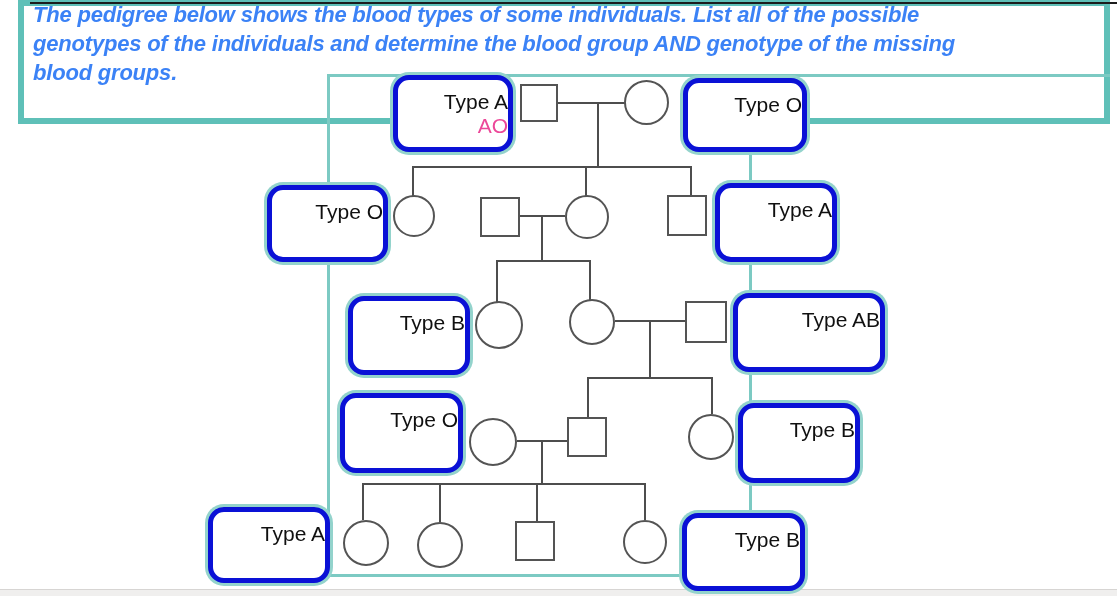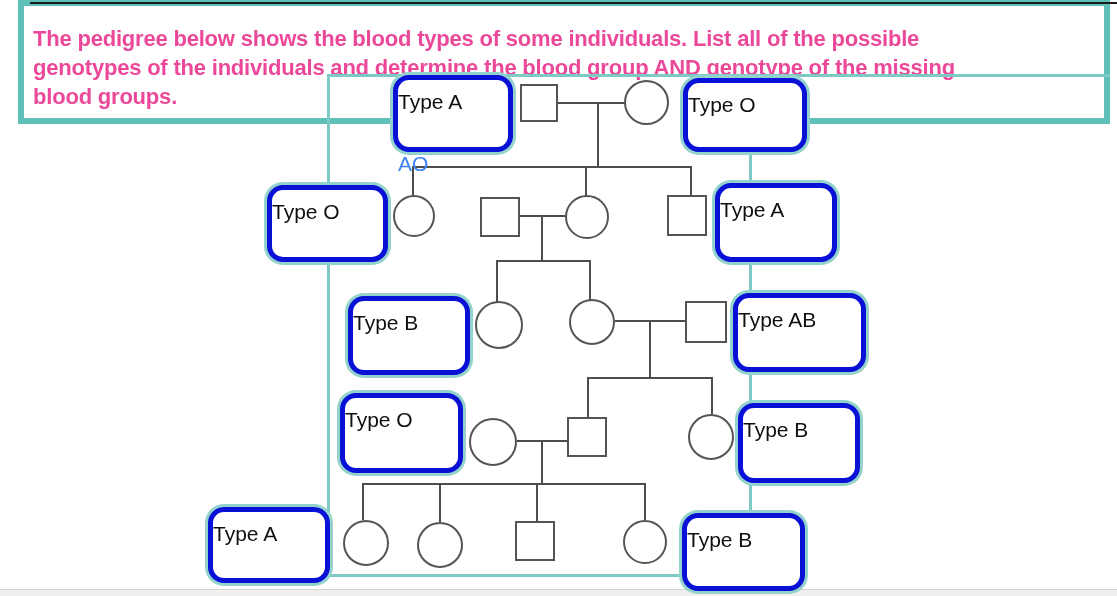--- a/index.html
+++ b/index.html
@@ -7,45 +7,46 @@
     position:relative;width:1117px;height:596px;background:#fff;overflow:hidden;
     font-family:"Liberation Sans",sans-serif;
   }
   
   .textbox{
     position:absolute;left:18px;top:0;width:1092px;height:124px;box-sizing:border-box;
     background:#fff;border:6px solid #5fc0b8;border-bottom:none;z-index:1;
   }
   .teal-seg{position:absolute;background:#5fc0b8;z-index:1;}
   .instruction{
-    position:absolute;left:33px;top:24px;width:1048px;z-index:2;
-    font-size:22px;line-height:29px;font-weight:600;letter-spacing:-0.2px;color:#ec4899;
+    position:absolute;left:33px;top:0;width:1048px;z-index:2;
+    font-size:22px;line-height:29px;font-weight:600;letter-spacing:-0.2px;color:#3b82f6;
     white-space:pre-line;
+    font-style:italic;
   }
   .top-black-line{position:absolute;left:30px;top:2px;width:1087px;height:2px;background:#1c1c1c;z-index:10;}
   
   .pedrect{
     position:absolute;left:327px;top:74px;width:425px;height:503px;box-sizing:border-box;
     border:3px solid #7ccac3;z-index:2;background:transparent;
   }
   .tealline{position:absolute;background:#7ccac3;z-index:2;}
   
   .hl{position:absolute;height:2px;background:#4d4d4d;z-index:3;}
   .vl{position:absolute;width:2px;background:#4d4d4d;z-index:3;}
   
   .sq{position:absolute;box-sizing:border-box;background:#fff;border:2px solid #545454;z-index:3;}
   .ci{position:absolute;box-sizing:border-box;background:#fff;border:2px solid #545454;border-radius:50%;z-index:3;}
   
   .lbox{
     position:absolute;box-sizing:border-box;background:#fff;z-index:4;
     border:5px solid #0a11d6;border-radius:16px;box-shadow:0 0 0 3px #93d3cc;
-    text-align:left;color:#101010;font-size:21px;padding-top:9px;
+    text-align:right;color:#101010;font-size:21px;padding-top:9px;
   }
   .lb-type{line-height:25px;}
-  .lb-geno{line-height:24px;color:#3b82f6;margin-top:38px;}
+  .lb-geno{line-height:24px;color:#ec4899;}
   
   .bottom-bar{
     position:absolute;left:0;top:589px;width:1117px;height:7px;
     background:#f0efee;border-top:1px solid #d7d5d3;box-sizing:border-box;z-index:1;
   }
 </style>
 </head>
 <body>
 
 <div id="stage">
@@ -115,21 +116,21 @@
   </div>
   <div class="lbox" style="left:267px;top:185px;width:121px;height:77px">
     <div class="lb-type">Type O</div>
   </div>
   <div class="lbox" style="left:715px;top:183px;width:122px;height:79px">
     <div class="lb-type">Type A</div>
   </div>
   <div class="lbox" style="left:348px;top:296px;width:122px;height:79px">
     <div class="lb-type">Type B</div>
   </div>
-  <div class="lbox" style="left:733px;top:293px;width:133px;height:79px">
+  <div class="lbox" style="left:733px;top:293px;width:152px;height:79px">
     <div class="lb-type">Type AB</div>
   </div>
   <div class="lbox" style="left:340px;top:393px;width:123px;height:80px">
     <div class="lb-type">Type O</div>
   </div>
   <div class="lbox" style="left:738px;top:403px;width:122px;height:80px">
     <div class="lb-type">Type B</div>
   </div>
   <div class="lbox" style="left:208px;top:507px;width:122px;height:76px">
     <div class="lb-type">Type A</div>

